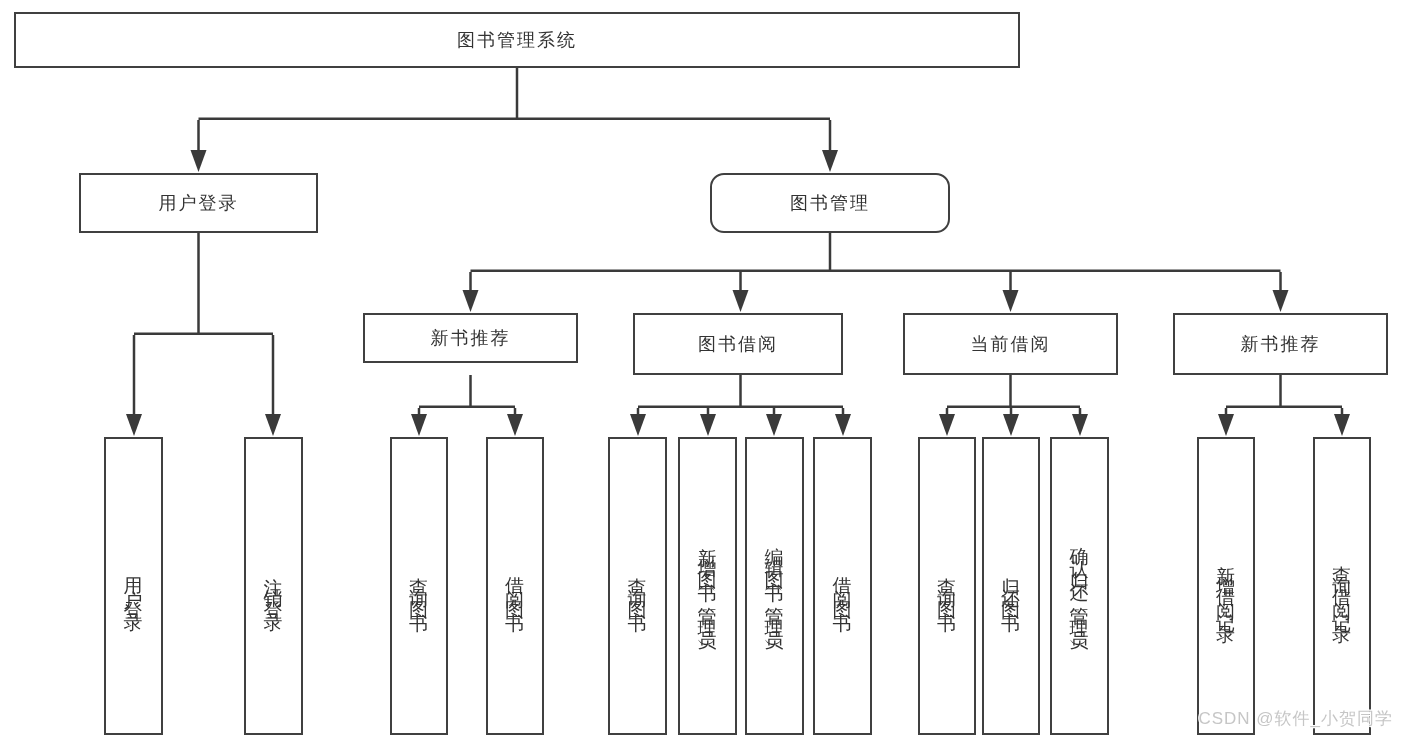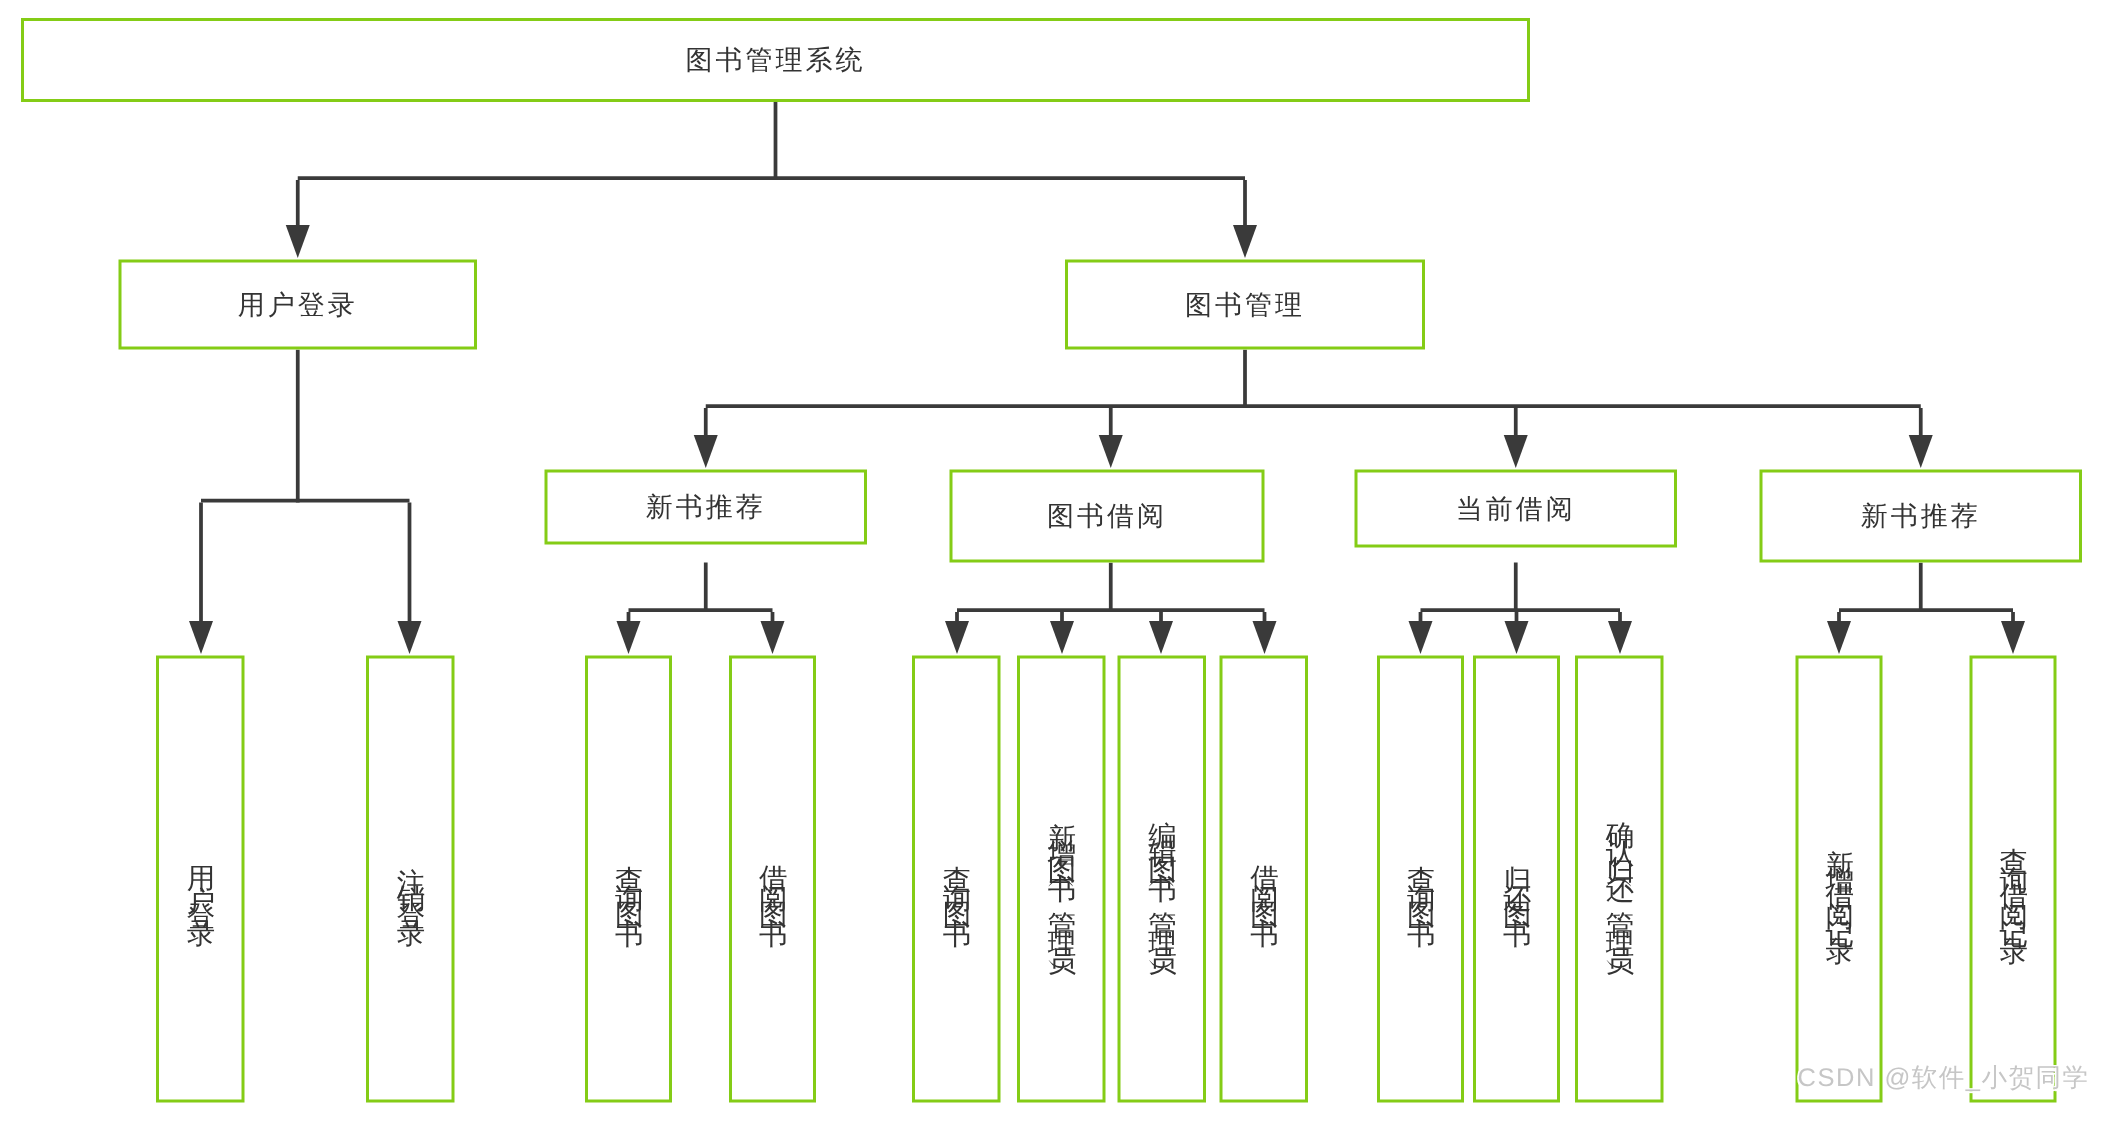--- a/index.html
+++ b/index.html
@@ -12,21 +12,21 @@
     overflow: hidden;
   }
   .wires {
     position: absolute;
     left: 0; top: 0;
     width: 1405px; height: 747px;
   }
   .node {
     position: absolute;
     box-sizing: border-box;
-    border: 2px solid #84cc16;
+    border: 2px solid #404040;
     background: #ffffff;
     color: #333333;
     display: flex;
     align-items: center;
     justify-content: center;
     z-index: 2;
   }
   .node.h { font-size: 18px; letter-spacing: 2px; white-space: nowrap; }
   .node.v { font-size: 19px; }
   .node.v .vtext {
@@ -131,31 +131,31 @@
     </g>
   </svg>
 
   <div class="node h" style="left:14px; top:12px; width:1006px; height:56px;">
     <span>图书管理系统</span>
   </div>
 
   <div class="node h" style="left:79px; top:173px; width:239px; height:60px;">
     <span>用户登录</span>
   </div>
-  <div class="node h" style="left:710px; top:173px; width:240px; height:60px;">
+  <div class="node h" style="left:710px; top:173px; width:240px; height:60px;border-radius:14px;">
     <span>图书管理</span>
   </div>
 
   <div class="node h" style="left:363px; top:313px; width:215px; height:50px;">
     <span>新书推荐</span>
   </div>
   <div class="node h" style="left:633px; top:313px; width:210px; height:62px;">
     <span>图书借阅</span>
   </div>
-  <div class="node h" style="left:903px; top:313px; width:215px; height:52px;">
+  <div class="node h" style="left:903px; top:313px; width:215px; height:62px;">
     <span>当前借阅</span>
   </div>
   <div class="node h" style="left:1173px; top:313px; width:215px; height:62px;">
     <span>新书推荐</span>
   </div>
 
   <div class="node v" style="left:104px; top:437px; width:59px; height:298px;">
     <span class="vtext">用户登录</span>
   </div>
   <div class="node v" style="left:244px; top:437px; width:59px; height:298px;">

